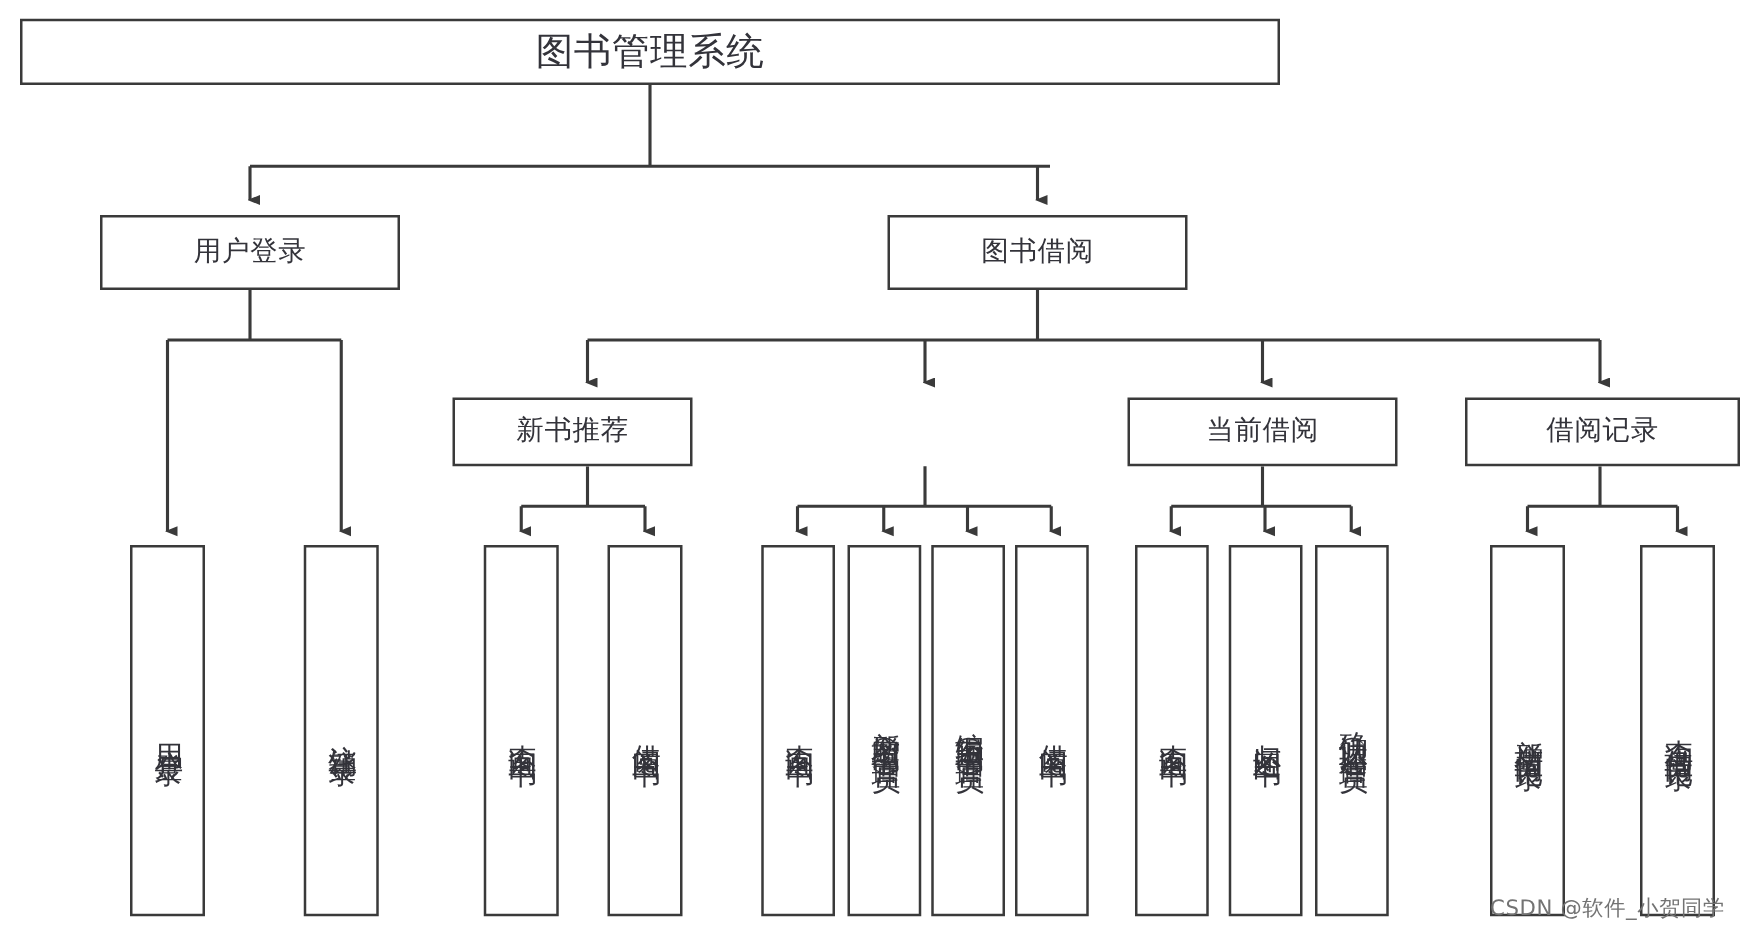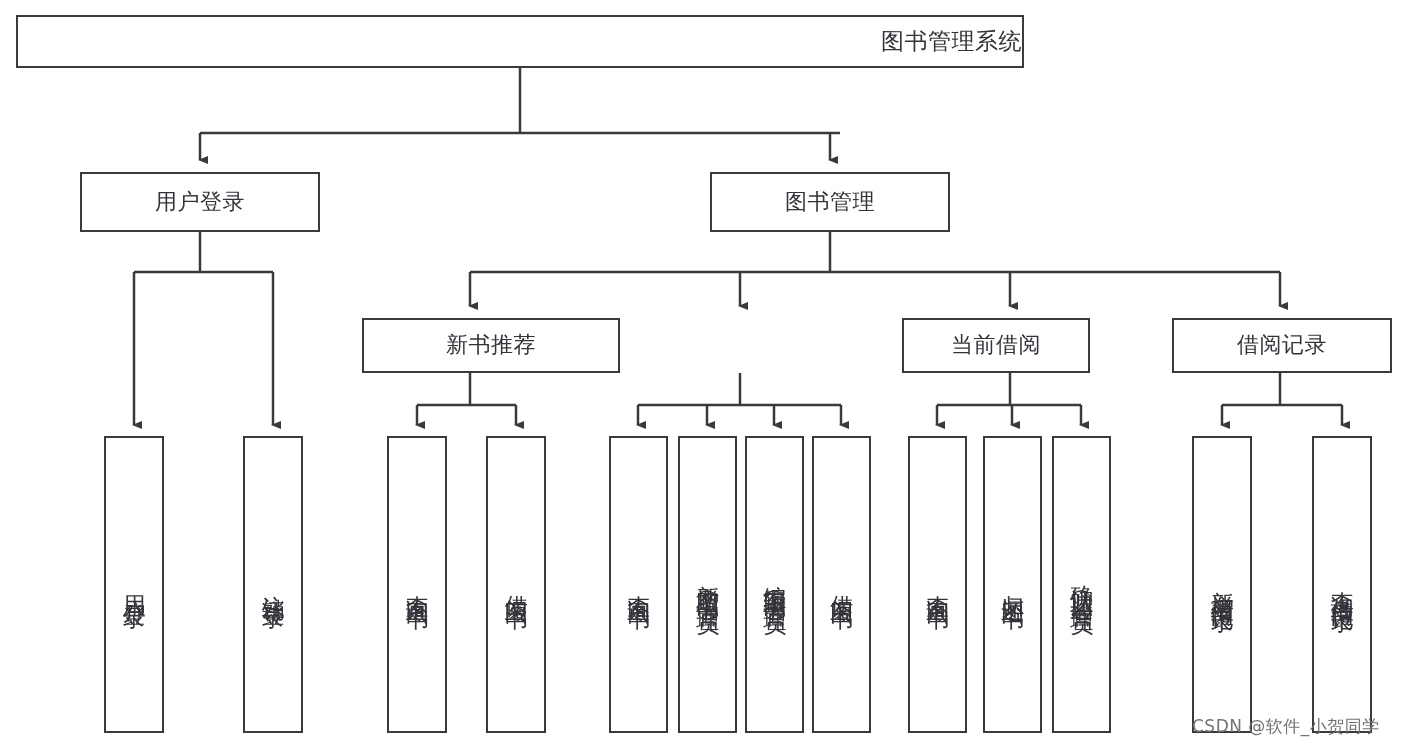--- a/index.html
+++ b/index.html
@@ -35,22 +35,21 @@
     align-items: center;
     justify-content: center;
     text-align: center;
   }
   .node.horiz {
     font-size: 22px;
     line-height: 1.2;
     letter-spacing: 0.5px;
   }
   .node.root {
-    font-size: 23px;
-    justify-content: flex-end;
+    font-size: 30px;
   }
   .node.vert {
     writing-mode: vertical-rl;
     text-orientation: upright;
     font-size: 23px;
     letter-spacing: 4px;
     line-height: 1.1;
     align-items: center;
     justify-content: center;
     padding-top: 4px;
@@ -124,27 +123,27 @@
   </svg>
 
   <div class="node horiz root" style="left:16px; top:15px; width:1008px; height:53px;">
     <span class="lbl">图书管理系统</span>
   </div>
 
   <div class="node horiz" style="left:80px; top:172px; width:240px; height:60px;">
     <span class="lbl">用户登录</span>
   </div>
   <div class="node horiz" style="left:710px; top:172px; width:240px; height:60px;">
-    <span class="lbl">图书管理</span>
+    <span class="lbl">图书借阅</span>
   </div>
 
-  <div class="node horiz" style="left:362px; top:318px; width:258px; height:55px;">
+  <div class="node horiz" style="left:362px; top:318px; width:192px; height:55px;">
     <span class="lbl">新书推荐</span>
   </div>
-  <div class="node horiz" style="left:902px; top:318px; width:188px; height:55px;">
+  <div class="node horiz" style="left:902px; top:318px; width:216px; height:55px;">
     <span class="lbl">当前借阅</span>
   </div>
   <div class="node horiz" style="left:1172px; top:318px; width:220px; height:55px;">
     <span class="lbl">借阅记录</span>
   </div>
 
   <div class="node vert" style="left:104px; top:436px; width:60px; height:297px;">
     <span class="lbl">用户登录</span>
   </div>
   <div class="node vert" style="left:243px; top:436px; width:60px; height:297px;">

